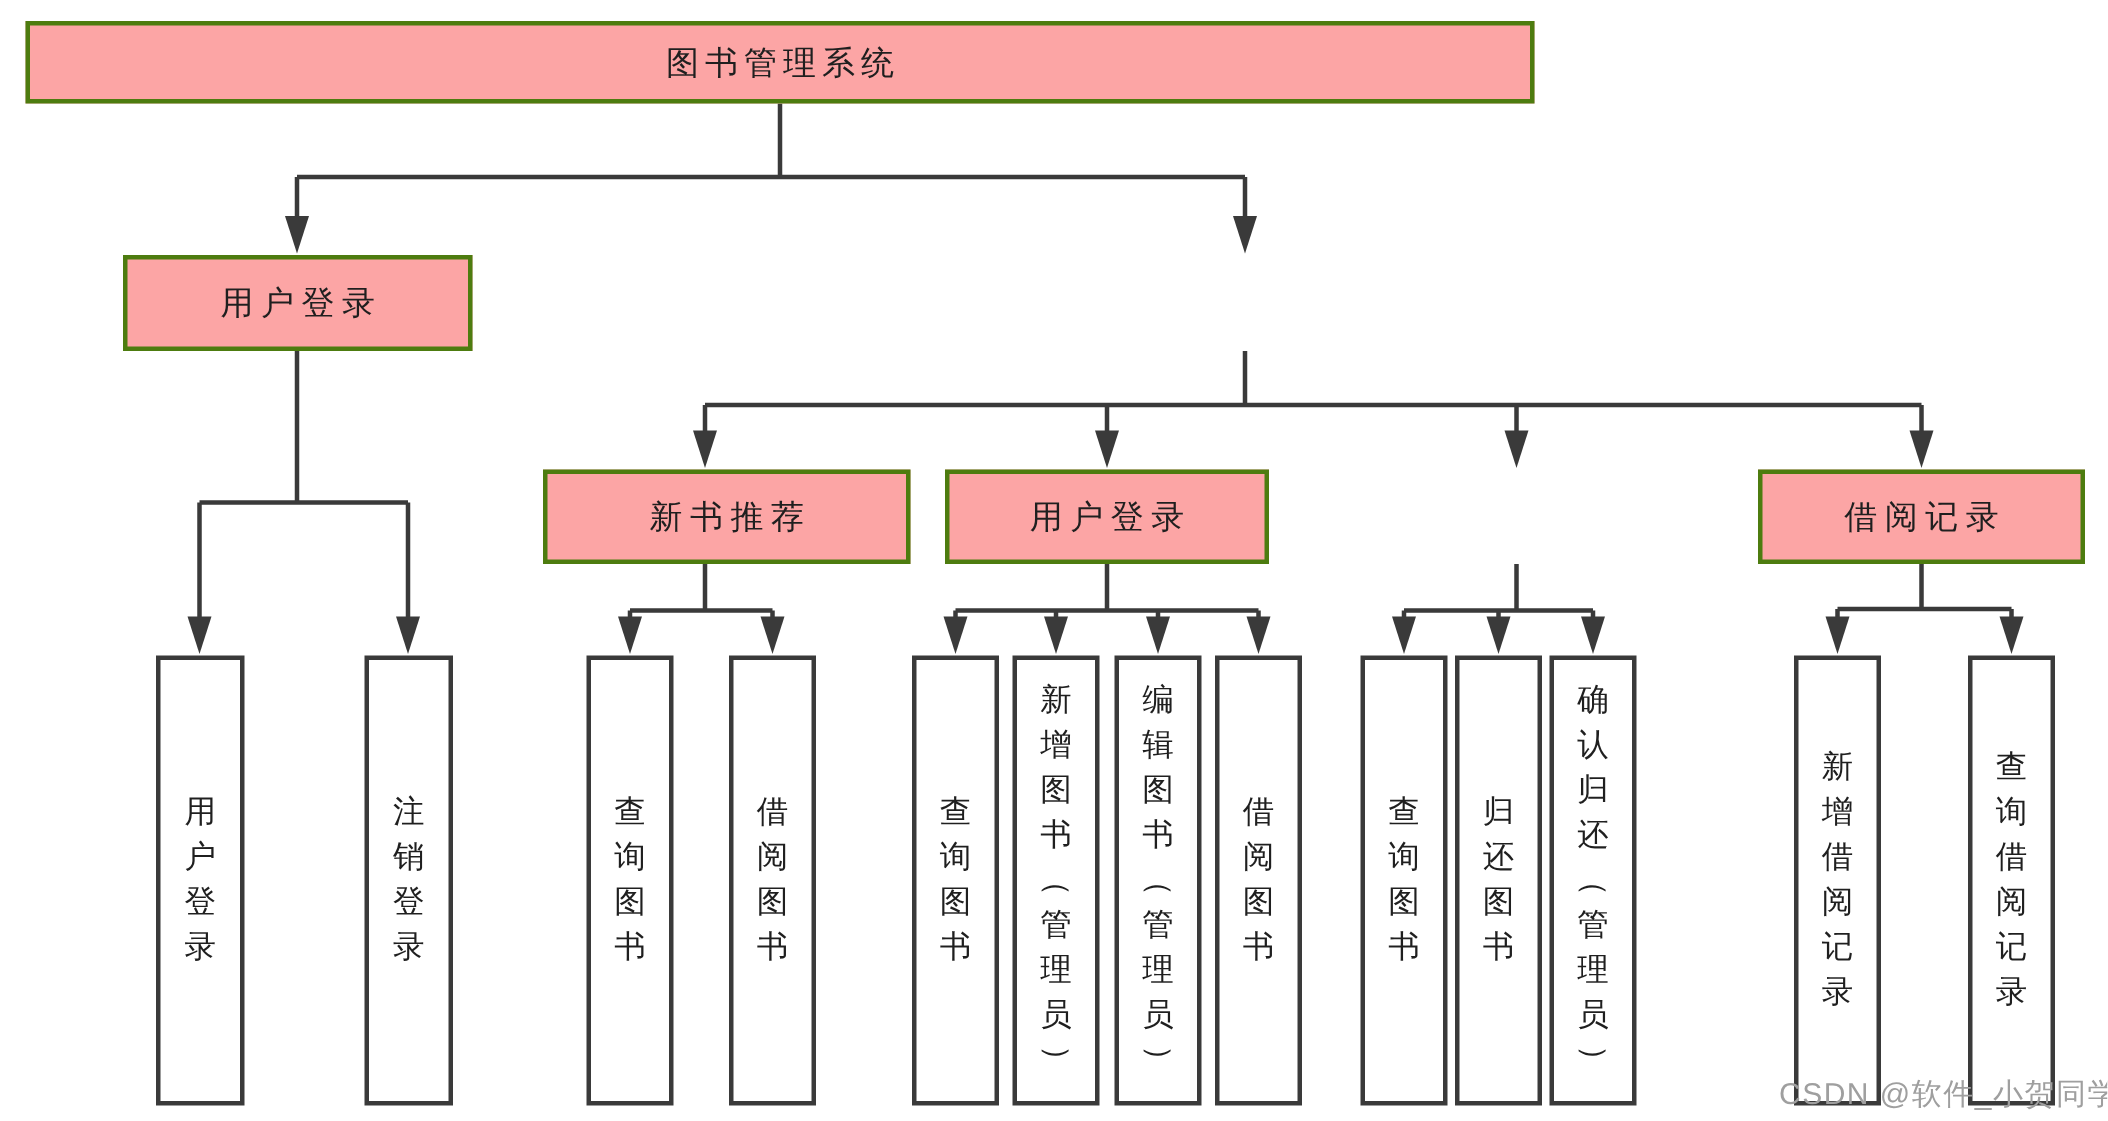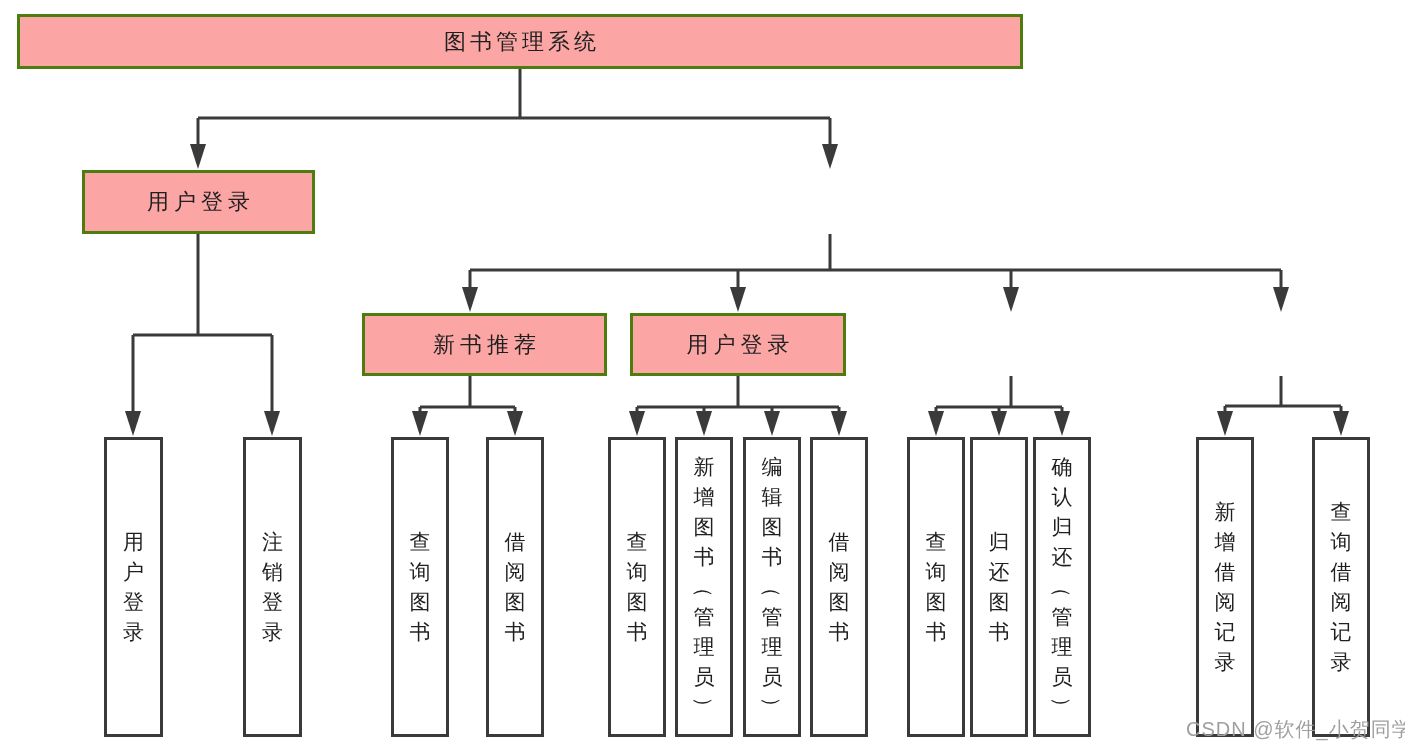--- a/index.html
+++ b/index.html
@@ -125,20 +125,23 @@
   <div class="node" style="left:82px;top:170px;width:233px;height:64px;">
     <span class="lbl">用户登录</span>
   </div>
 
   <div class="node" style="left:362px;top:313px;width:245px;height:63px;">
     <span class="lbl">新书推荐</span>
   </div>
   <div class="node" style="left:630px;top:313px;width:216px;height:63px;">
     <span class="lbl">用户登录</span>
   </div>
+  <div class="node" style="left:1172px;top:313px;width:218px;height:63px;">
+    <span class="lbl">借阅记录</span>
+  </div>
 
   <div class="vnode" style="left:104px;top:437px;width:59px;height:300px;">
     <span class="vlbl">
         <span class="vchar">用</span>
         <span class="vchar">户</span>
         <span class="vchar">登</span>
         <span class="vchar">录</span>
       </span>
   </div>
   <div class="vnode" style="left:243px;top:437px;width:59px;height:300px;">

